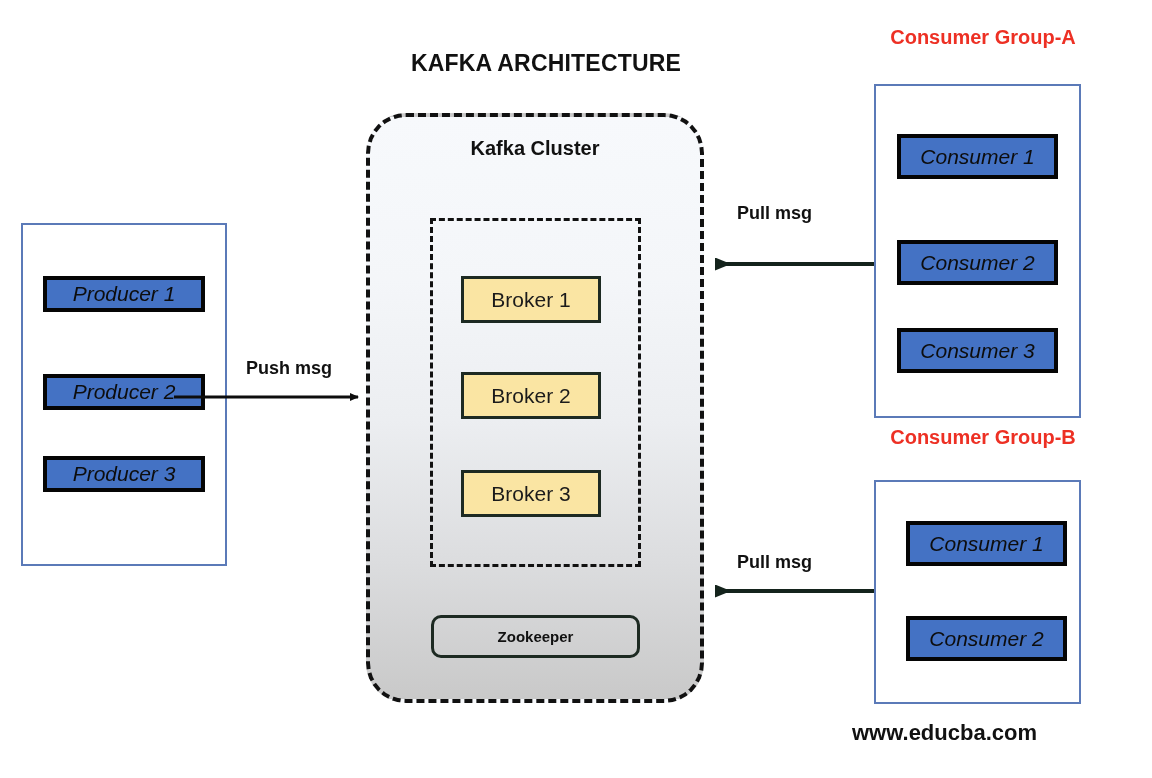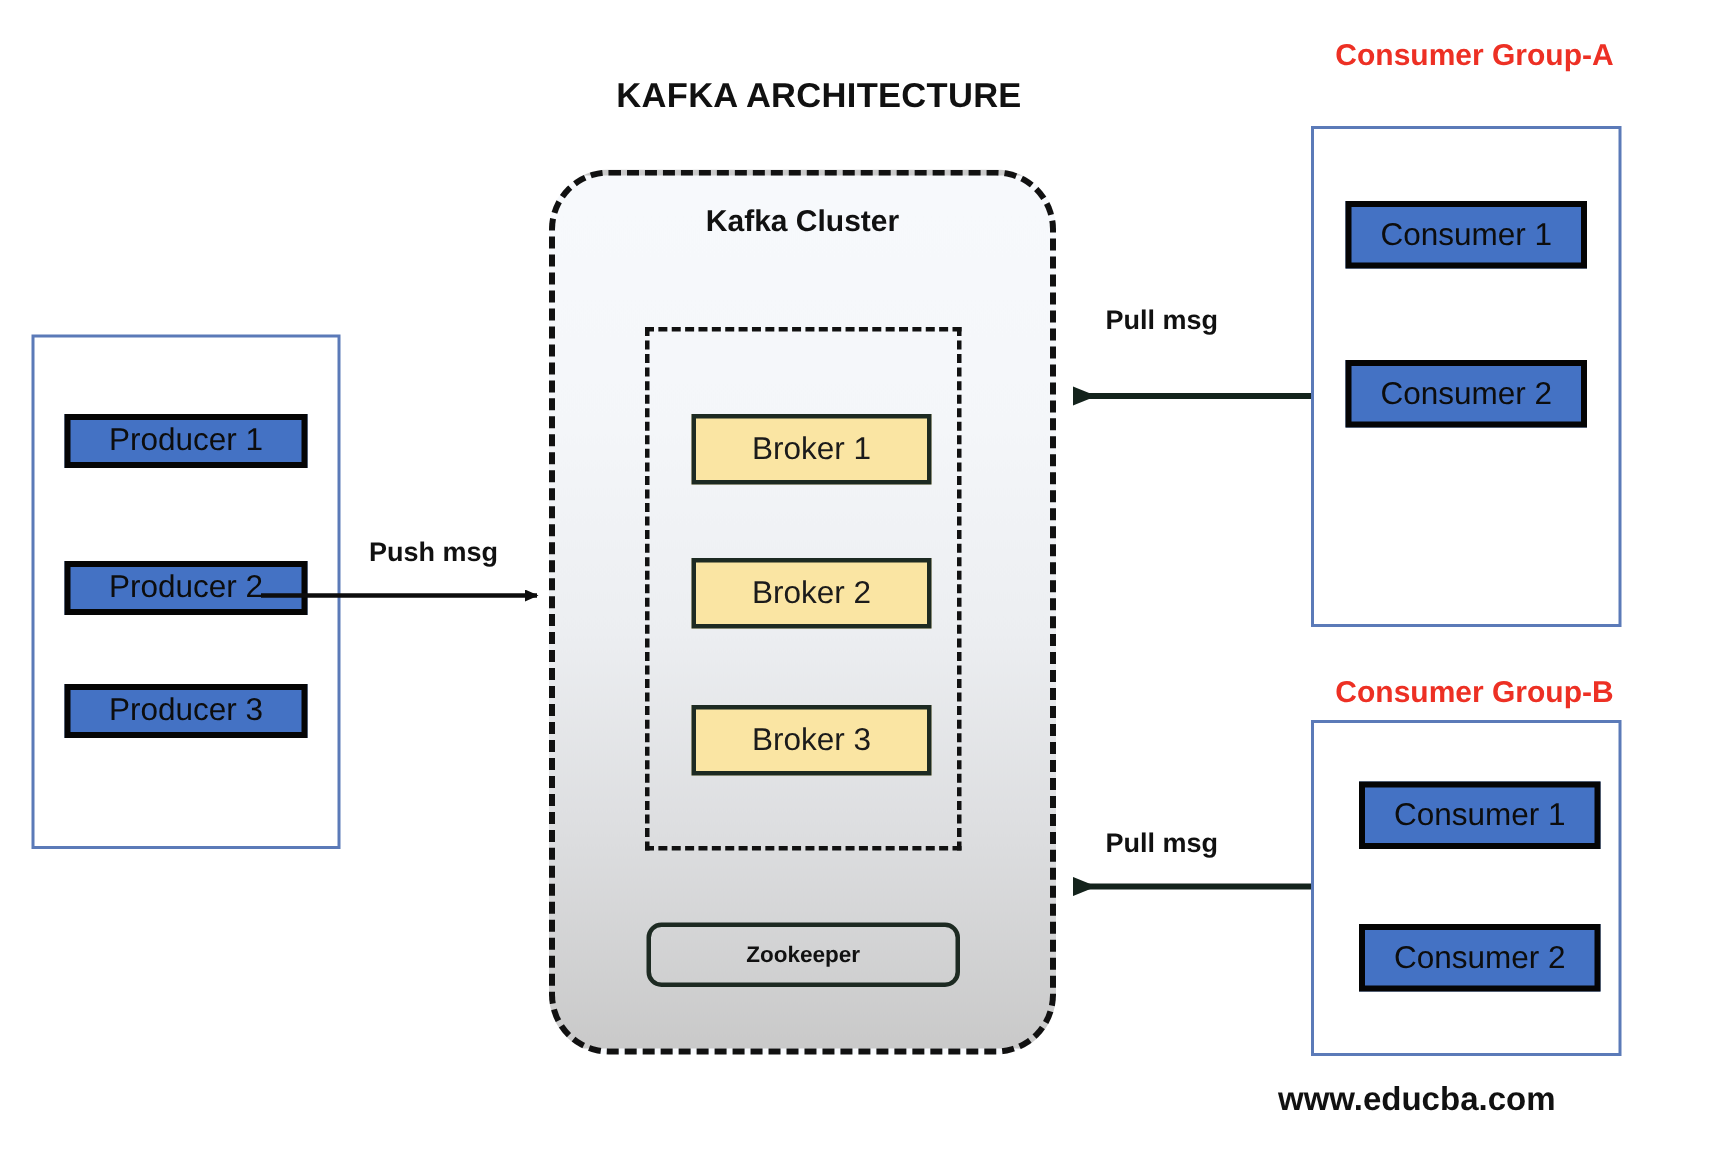--- a/index.html
+++ b/index.html
@@ -48,21 +48,21 @@
 
   
   #brokers-container {
     left: 430px; top: 218px;
     width: 211px; height: 349px;
     border: 3px dashed #111111;
     box-sizing: border-box;
     background: transparent;
   }
   .broker-box {
-    width: 160px; height: 47px;
+    width: 140px; height: 47px;
     background: #fae5a3;
     border: 3px solid #1d2a22;
     box-sizing: border-box;
     display: flex;
     align-items: center;
     justify-content: center;
     font-size: 21px;
     color: #1b1b1b;
     left: 461px;
   }
@@ -96,20 +96,21 @@
   }
   .node-box {
     background: #4472c4;
     border: 4px solid #050505;
     box-sizing: border-box;
     display: flex;
     align-items: center;
     justify-content: center;
     font-size: 21px;
     color: #0d0d0d;
+    font-style: italic;
   }
   .producer-box { left: 43px; width: 162px; height: 36px; }
   #producer-1 { top: 276px; }
   #producer-2 { top: 374px; }
   #producer-3 { top: 456px; }
 
   
   #consumer-group-a-label {
     left: 863px; top: 26px; width: 240px;
     text-align: center;
@@ -124,21 +125,21 @@
     background: #ffffff;
     box-sizing: border-box;
   }
   .consumer-a-box { left: 897px; width: 161px; height: 45px; }
   #consumer-a-1 { top: 134px; }
   #consumer-a-2 { top: 240px; }
   #consumer-a-3 { top: 328px; }
 
   
   #consumer-group-b-label {
-    left: 863px; top: 451px; width: 240px;
+    left: 863px; top: 426px; width: 240px;
     text-align: center;
     font-size: 20px;
     font-weight: bold;
     color: #ed3024;
   }
   #consumer-group-b {
     left: 874px; top: 480px;
     width: 207px; height: 224px;
     border: 2px solid #5b7ab8;
     background: #ffffff;
@@ -193,20 +194,21 @@
   <div class="abs broker-box" id="broker-1">Broker 1</div>
   <div class="abs broker-box" id="broker-2">Broker 2</div>
   <div class="abs broker-box" id="broker-3">Broker 3</div>
 
   <div class="abs" id="zookeeper-box">Zookeeper</div>
 
   <div class="abs" id="consumer-group-a-label">Consumer Group-A</div>
   <div class="abs" id="consumer-group-a"></div>
   <div class="abs node-box consumer-a-box" id="consumer-a-1">Consumer 1</div>
   <div class="abs node-box consumer-a-box" id="consumer-a-2">Consumer 2</div>
+  <div class="abs node-box consumer-a-box" id="consumer-a-3">Consumer 3</div>
 
   <div class="abs" id="consumer-group-b-label">Consumer Group-B</div>
   <div class="abs" id="consumer-group-b"></div>
   <div class="abs node-box consumer-b-box" id="consumer-b-1">Consumer 1</div>
   <div class="abs node-box consumer-b-box" id="consumer-b-2">Consumer 2</div>
 
   <svg class="abs arrow-layer" viewBox="0 0 1152 778">
     <defs>
       <marker id="arrowhead-right" markerWidth="9" markerHeight="8" refX="8" refY="4" orient="auto" markerUnits="userSpaceOnUse">
         <path d="M0,0 L9,4 L0,8 z" fill="#0d0d0d"></path>

